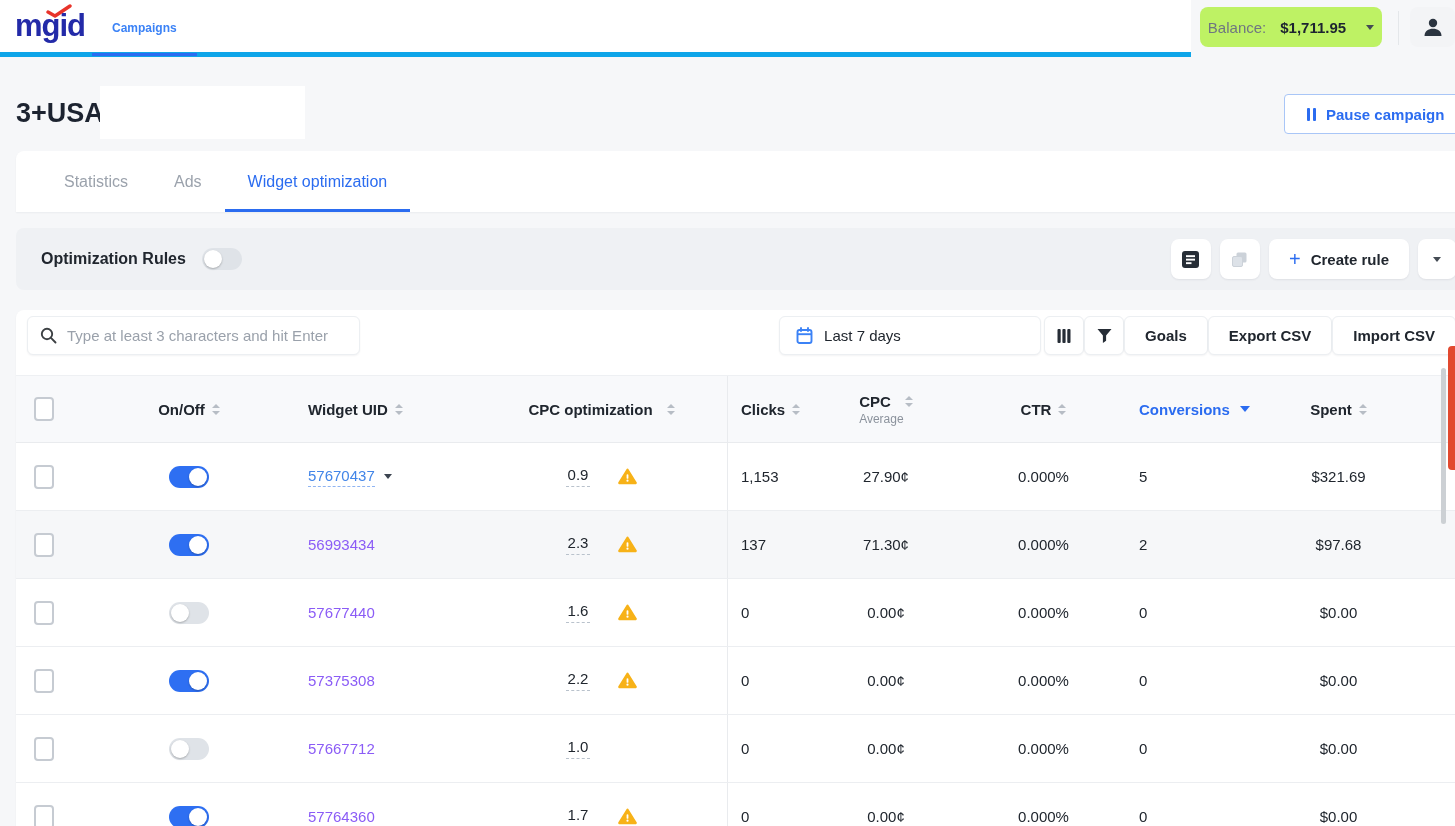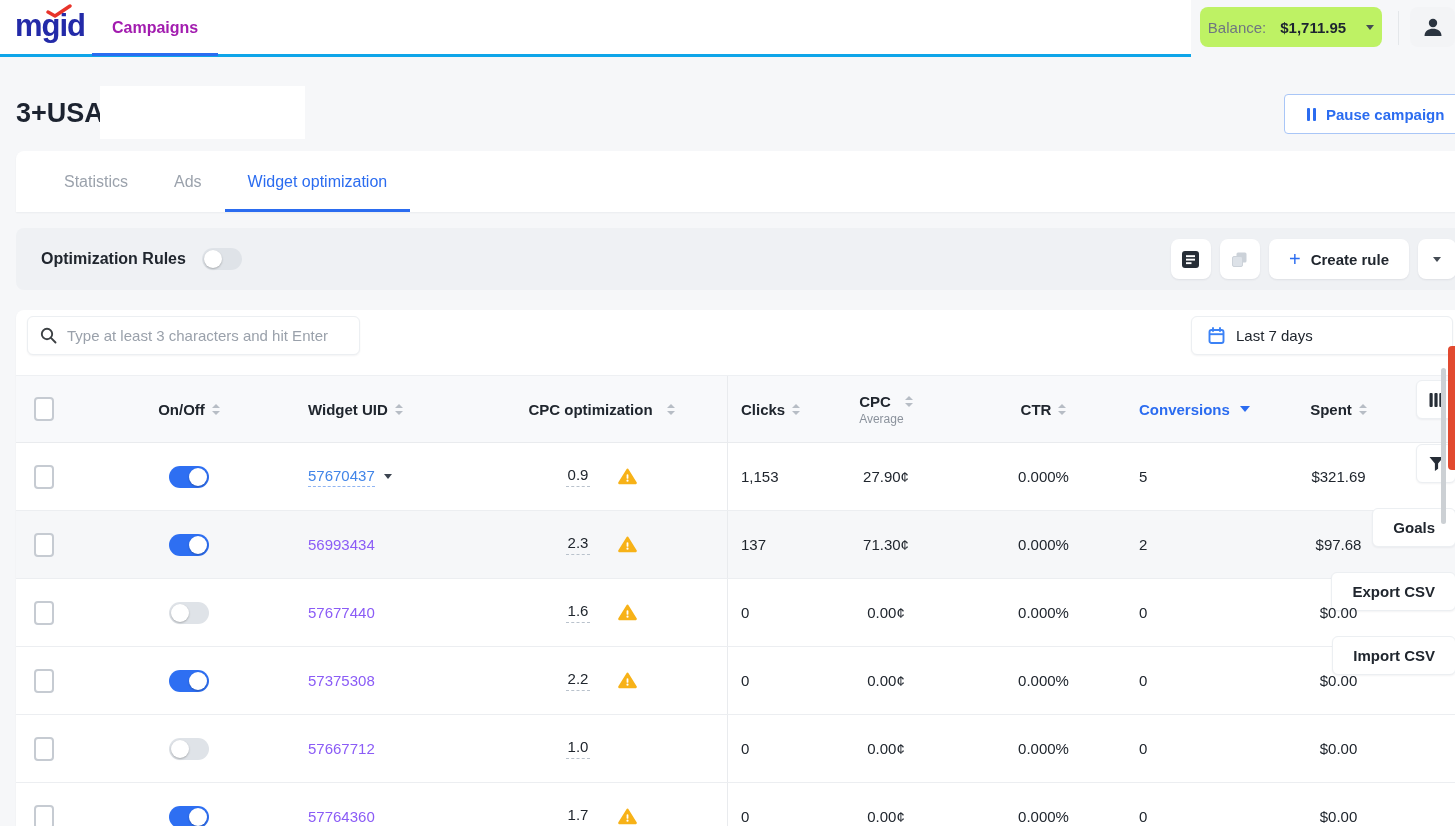--- a/index.html
+++ b/index.html
@@ -5,27 +5,27 @@
   * { margin:0; padding:0; box-sizing:border-box; }
   html,body { background:#e9eaec; }
   .page {
     position:relative; width:1455px; height:826px; overflow:hidden;
     background:#f6f7f9; font-family:"Liberation Sans","DejaVu Sans",sans-serif;
     color:#20262e;
   }
   
   .topbar {
     position:absolute; top:0; left:0; width:1191px; height:57px;
-    background:#fff; border-bottom:3px solid #0ea5e9;text-decoration:underline;
+    background:#fff; border-bottom:5px solid #0ea5e9;text-decoration:underline;
   }
   .logo { position:absolute; left:15px; top:8px; font-size:31px; font-weight:700; color:#232aa8; letter-spacing:-1px; }
   .logo-check { position:absolute; left:46px; top:4px; }
   .nav-item {
     position:absolute; left:92px; top:0; height:56px; padding:0 20px;
-    display:flex; align-items:center; font-size:16px; font-weight:700; color:#a21caf; cursor:pointer;
+    display:flex; align-items:center; font-size:12px; font-weight:700; color:#3b82f6; cursor:pointer;
   }
   .nav-item .underline { position:absolute; left:0; right:0; bottom:0; height:3px; background:#2b6cf0; }
   .balance-pill {
     position:absolute; left:1200px; top:7px; height:40px; width:182px;
     background:#bef264; border-radius:8px; display:flex; align-items:center; justify-content:center; gap:14px; cursor:pointer;
   }
   .balance-label { color:#6f7681; font-size:15px; }
   .balance-value { color:#1d2430; font-size:15px; font-weight:700; }
   .topbar-divider { position:absolute; left:1398px; top:11px; width:1px; height:34px; background:#e4e7ea; }
   .avatar-btn {
@@ -88,21 +88,21 @@
     position:absolute; top:310px; left:16px; width:1447px; height:526px;
     background:#fff; border-radius:8px 0 0 0; box-shadow:0 1px 2px rgba(20,30,50,.05);
   }
   .toolbar { height:65px; display:flex; align-items:flex-start; padding:6px 7px 0 11px; }
   .search-box {
     width:333px; height:39px; background:#fff; border:1px solid #eceff2; border-radius:6px;
     box-shadow:0 1px 2px rgba(16,24,40,.05); display:flex; align-items:center; padding:0 12px; gap:10px;
   }
   .search-box input { border:none; outline:none; flex:1; font-size:15px; color:#20262e; font-family:inherit; background:transparent; }
   .search-box input::placeholder { color:#9aa1ab; }
-  .toolbar-right { margin-left:auto; display:flex; align-items:flex-end; gap:25px;flex-direction:column; }
+  .toolbar-right { margin-left:auto; display:flex; align-items:flex-end; gap:0; }
   .date-box {
     width:262px; height:39px; background:#fff; border:1px solid #eceff2; border-radius:6px;
     box-shadow:0 1px 2px rgba(16,24,40,.05); display:flex; align-items:center; gap:11px;
     padding:0 16px; margin-right:3px; font-size:15px; color:#20262e; cursor:pointer;
   }
   .tool-icon-btn {
     width:40px; height:39px; background:#fff; border:1px solid #eceff2; border-radius:6px;
     box-shadow:0 1px 2px rgba(16,24,40,.05); display:flex; align-items:center; justify-content:center; cursor:pointer;
   }
   .tool-btn {

